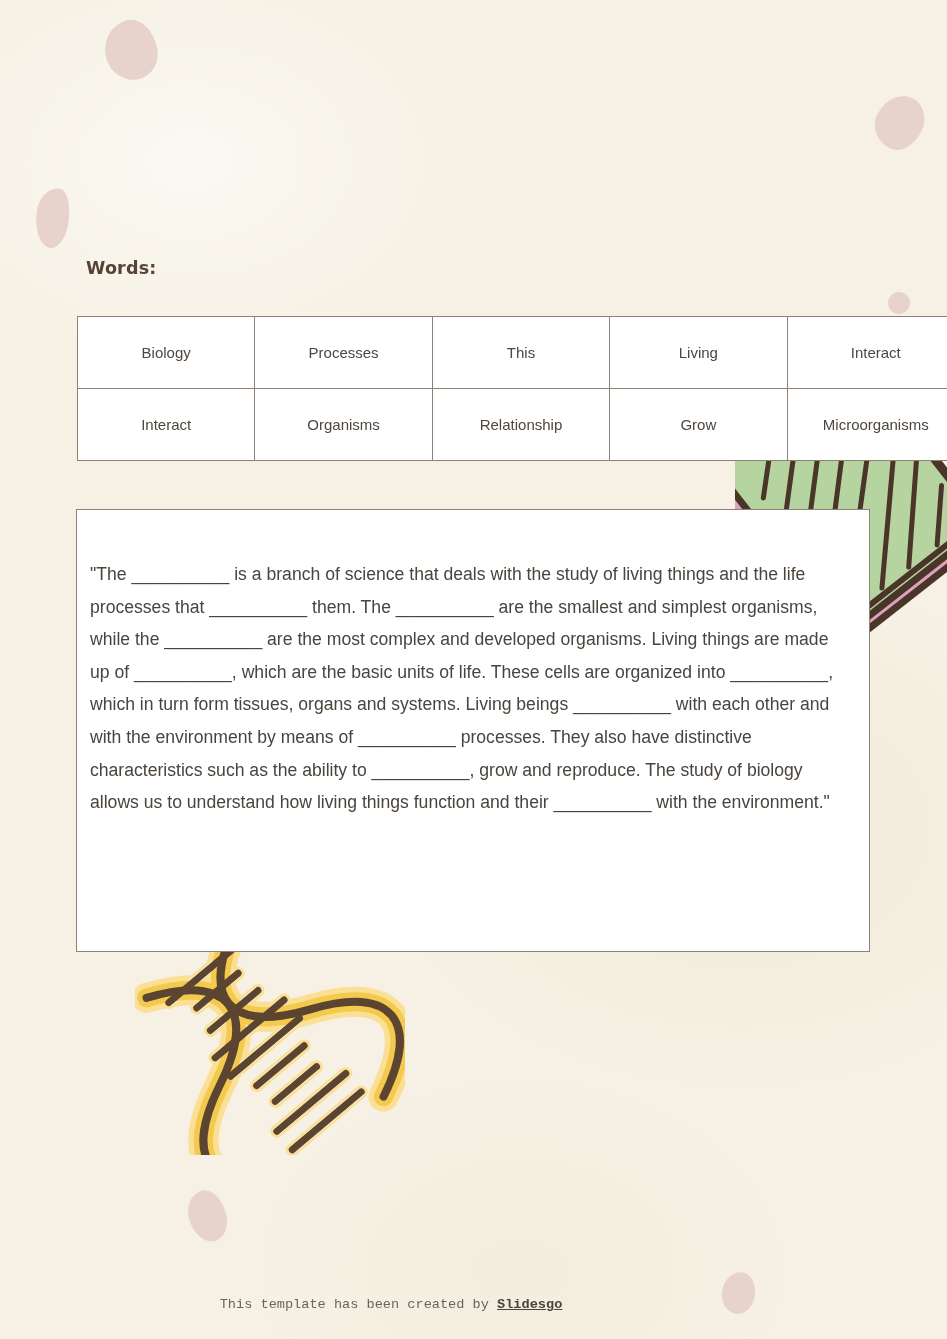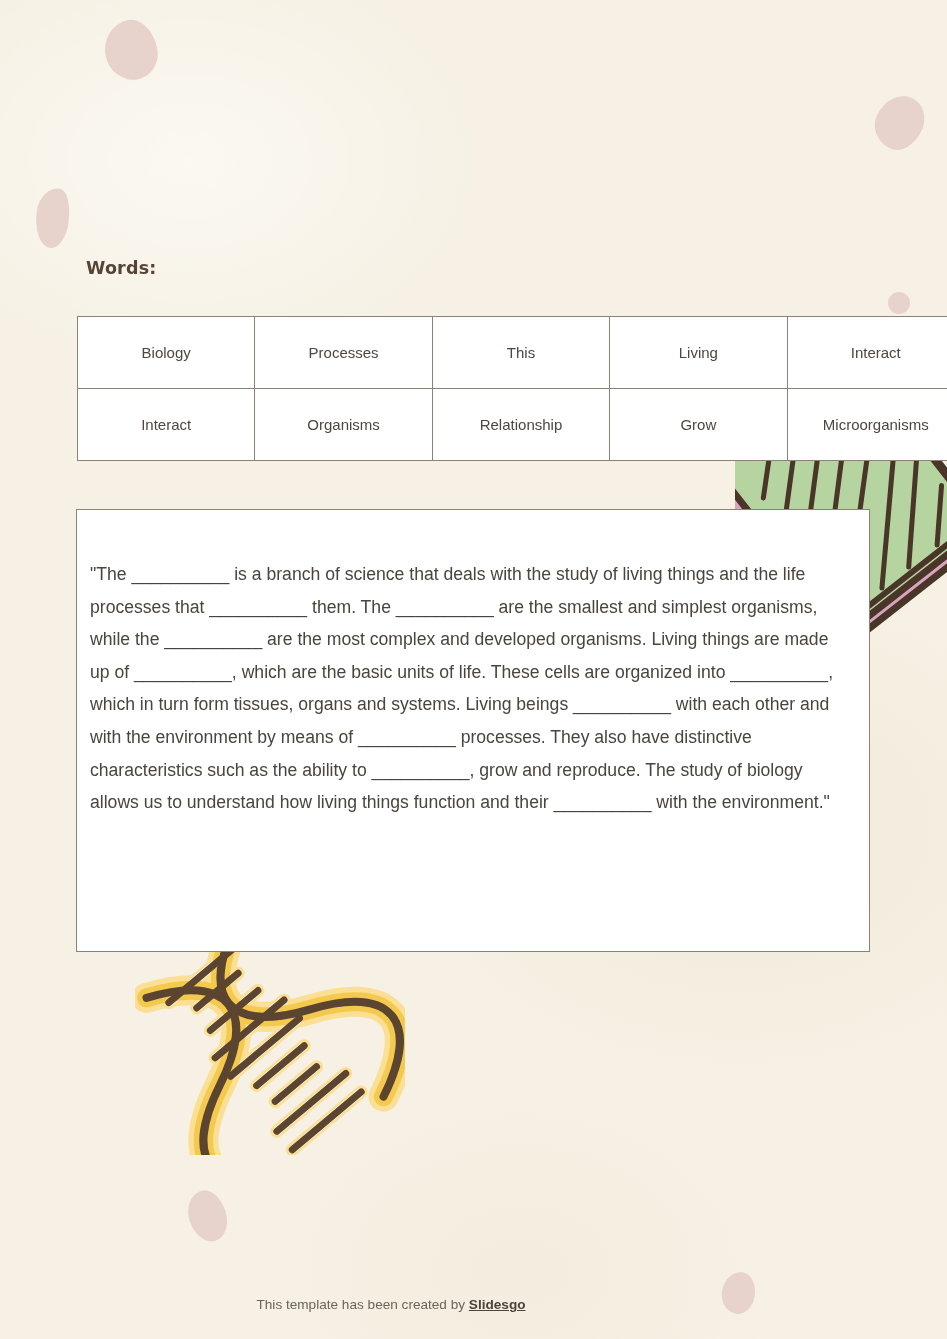--- a/index.html
+++ b/index.html
@@ -184,21 +184,21 @@
 
   
   #footer {
     position: absolute;
     left: 0;
     top: 1297px;
     width: 782px;
     text-align: center;
     font-size: 13.6px;
     color: #6b635c;
-    font-family: Liberation Sans, sans-serif;
+    font-family: Liberation Mono, monospace;
   }
   #footer-brand {
     font-weight: 700;
     text-decoration: underline;
     color: #4b443d;
   }
 </style>
 </head>
 <body>
 

